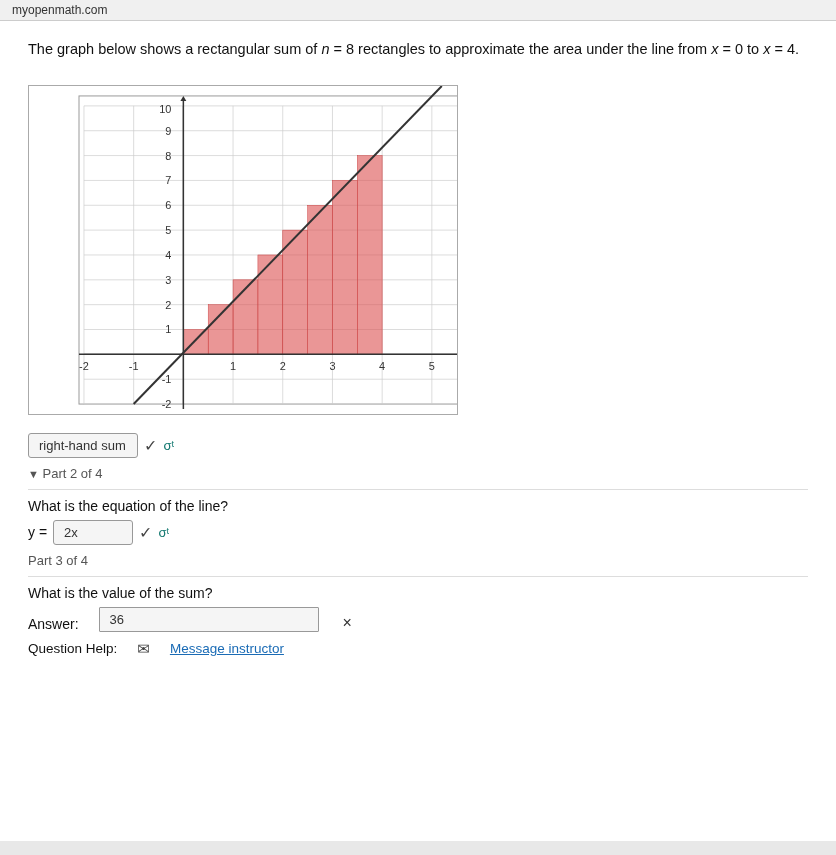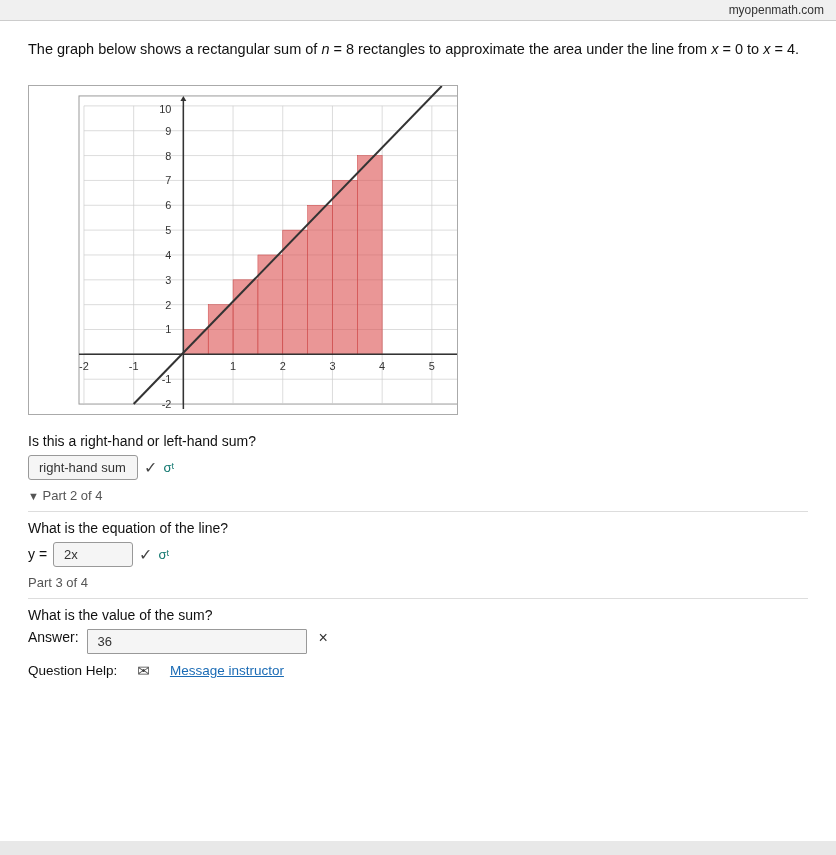--- a/index.html
+++ b/index.html
@@ -5,21 +5,20 @@
     * { box-sizing: border-box; margin: 0; padding: 0; }
     body {
       font-family: Arial, sans-serif;
       background: #e8e8e8;
       width: 836px;
       min-height: 855px;
       overflow-x: hidden;
     }
     .top-bar {
       background: #f0f0f0;
-      text-align: right;
       padding: 3px 12px;
       font-size: 12px;
       color: #333;
       border-bottom: 1px solid #ccc;
     }
     .content-area {
       background: #fff;
       margin: 0 auto;
       padding: 18px 28px 18px 28px;
       min-height: 820px;
@@ -89,22 +88,22 @@
       color: #111;
       display: flex;
       align-items: center;
       gap: 6px;
     }
     .y-eq-label {
       font-size: 14px;
     }
     .answer-input-row {
       display: flex;
-      align-items: flex-start;
-      gap: 4px;
+      align-items: flex-end;
+      gap: 16px;
       margin-bottom: 6px;
     }
     .answer-prefix {
       font-size: 14px;
       color: #111;
       margin-right: 4px;
     }
     .answer-input-box {
       border: 1px solid #999;
       background: #f5f5f5;
@@ -242,23 +241,20 @@
       <text x="88" y="29" font-size="11" text-anchor="end" fill="#333">9</text>
       <text x="88" y="7" font-size="11" text-anchor="end" fill="#333">10</text>
       <text x="88" y="279" font-size="11" text-anchor="end" fill="#333">-1</text>
       <text x="88" y="304" font-size="11" text-anchor="end" fill="#333">-2</text>
 
       <text x="380" y="298" font-size="16" fill="#666">🔍</text>
     </svg>
   </div>
 
   <div class="question-section">
-    <div class="question-label">
-      <span>Is this a right-hand or left-hand sum?</span>
-    </div>
     <div class="answer-row">
       <div class="answer-box">
         <span>right-hand sum</span>
       </div>
       <span class="check-icon">✓</span>
       <span class="edit-icon">σᵗ</span>
     </div>
   </div>
 
   <div class="part-label">

